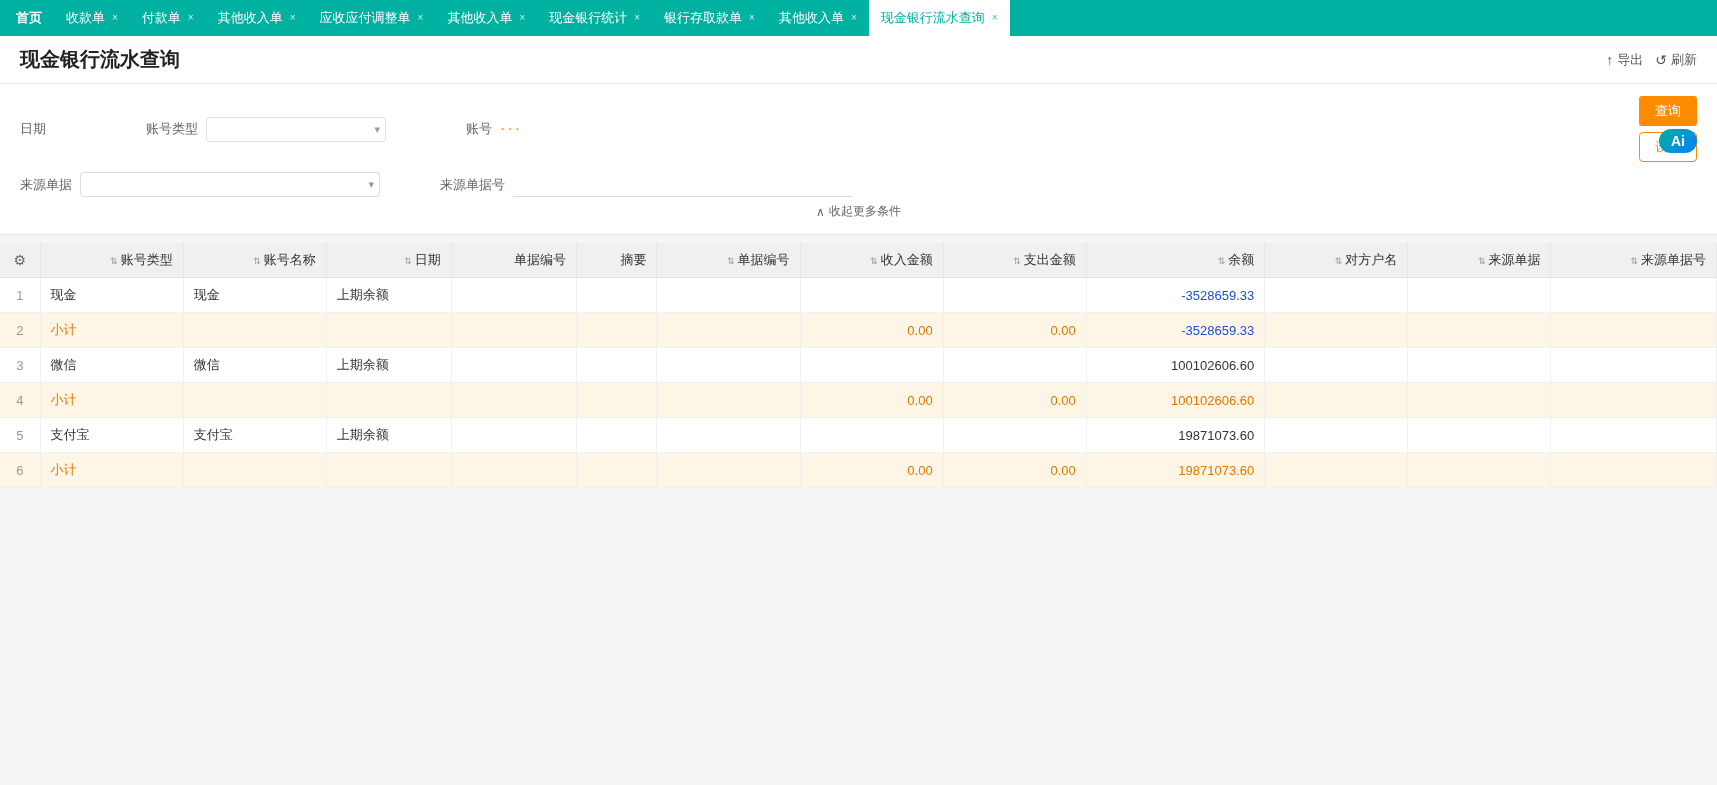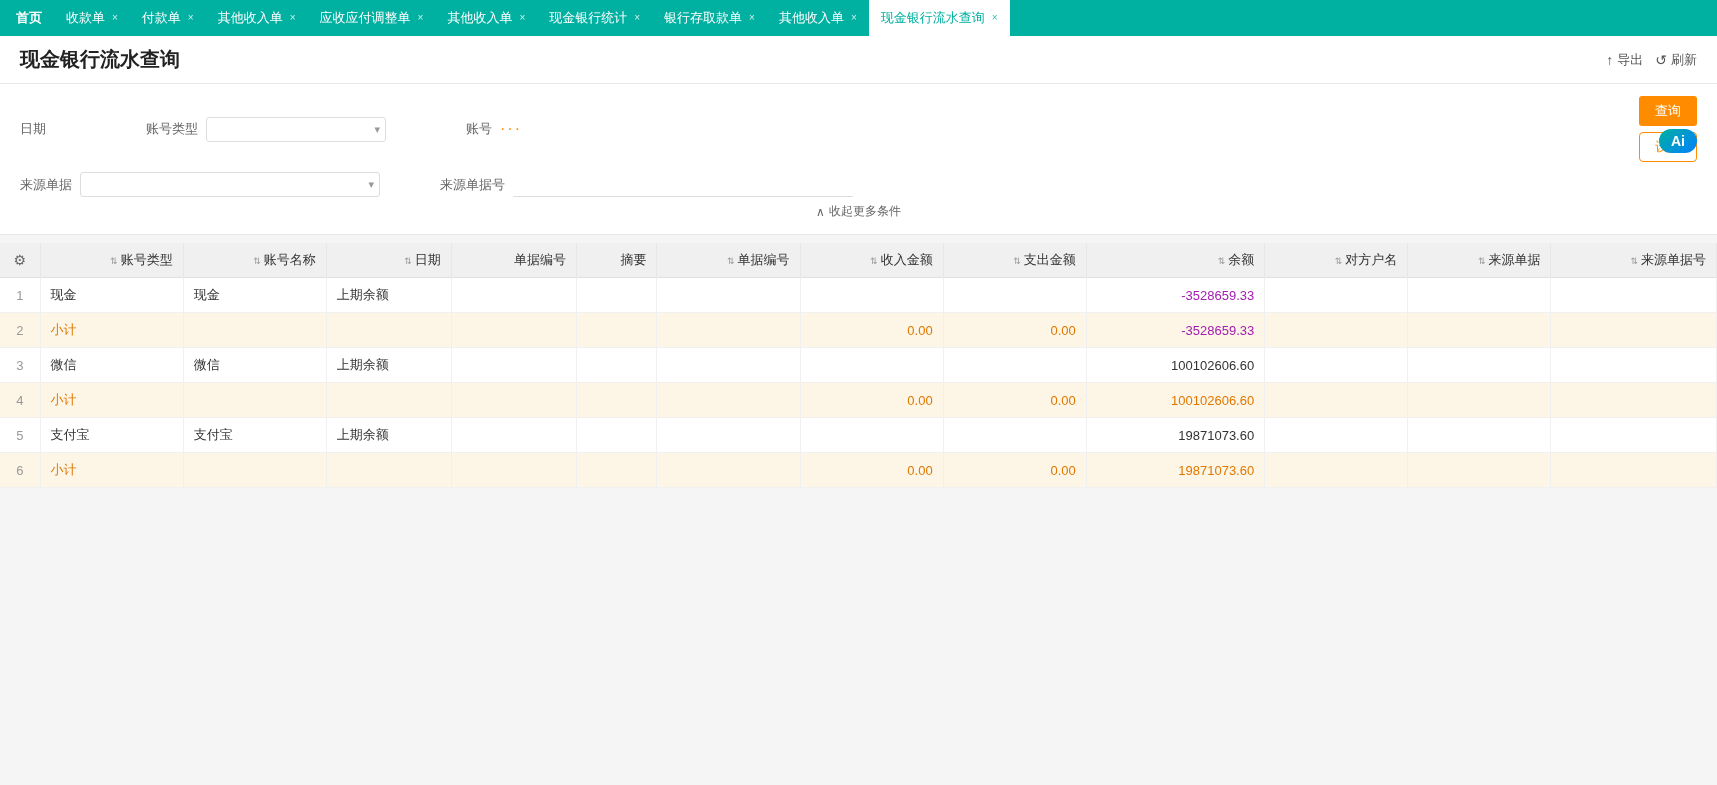--- a/index.html
+++ b/index.html
@@ -217,21 +217,21 @@
     tbody td {
       padding: 8px 10px;
       white-space: nowrap;
       border-right: 1px solid #f0f0f0;
     }
     tbody td:first-child {
       text-align: center;
       color: #999;
     }
     .td-number { text-align: right; }
-    .negative { color: #a21caf; }
+    .negative { color: #1d4ed8; }
 
     
     .gear-icon { font-size: 14px; color: #666; }
 
     
     .ai-badge {
       position: fixed;
       right: 20px;
       top: 97px;
       background: linear-gradient(135deg, #00b0a0, #0080ff);

